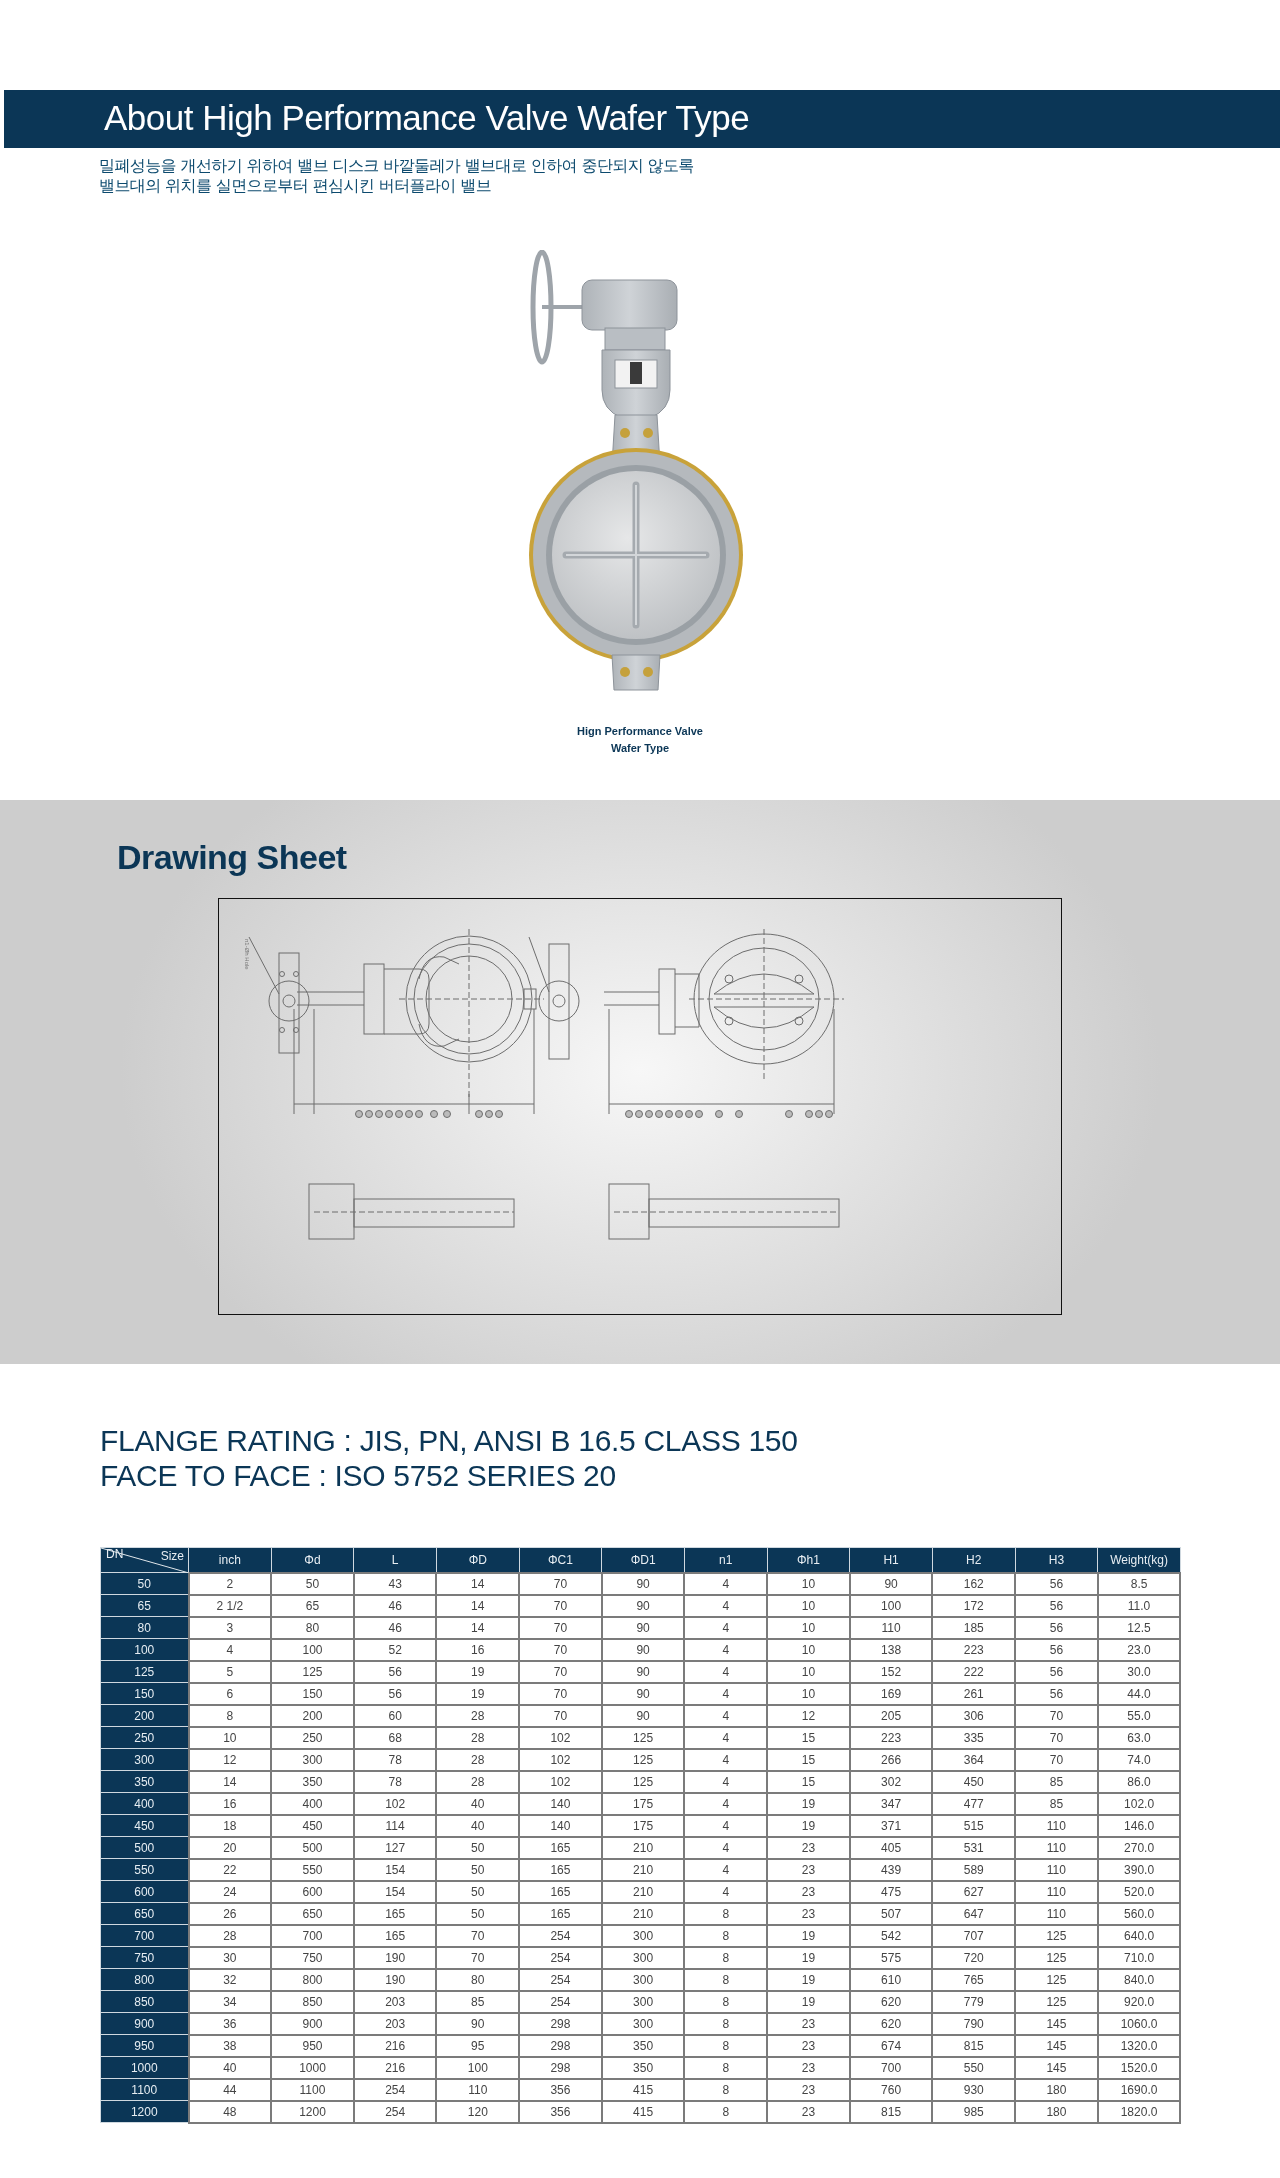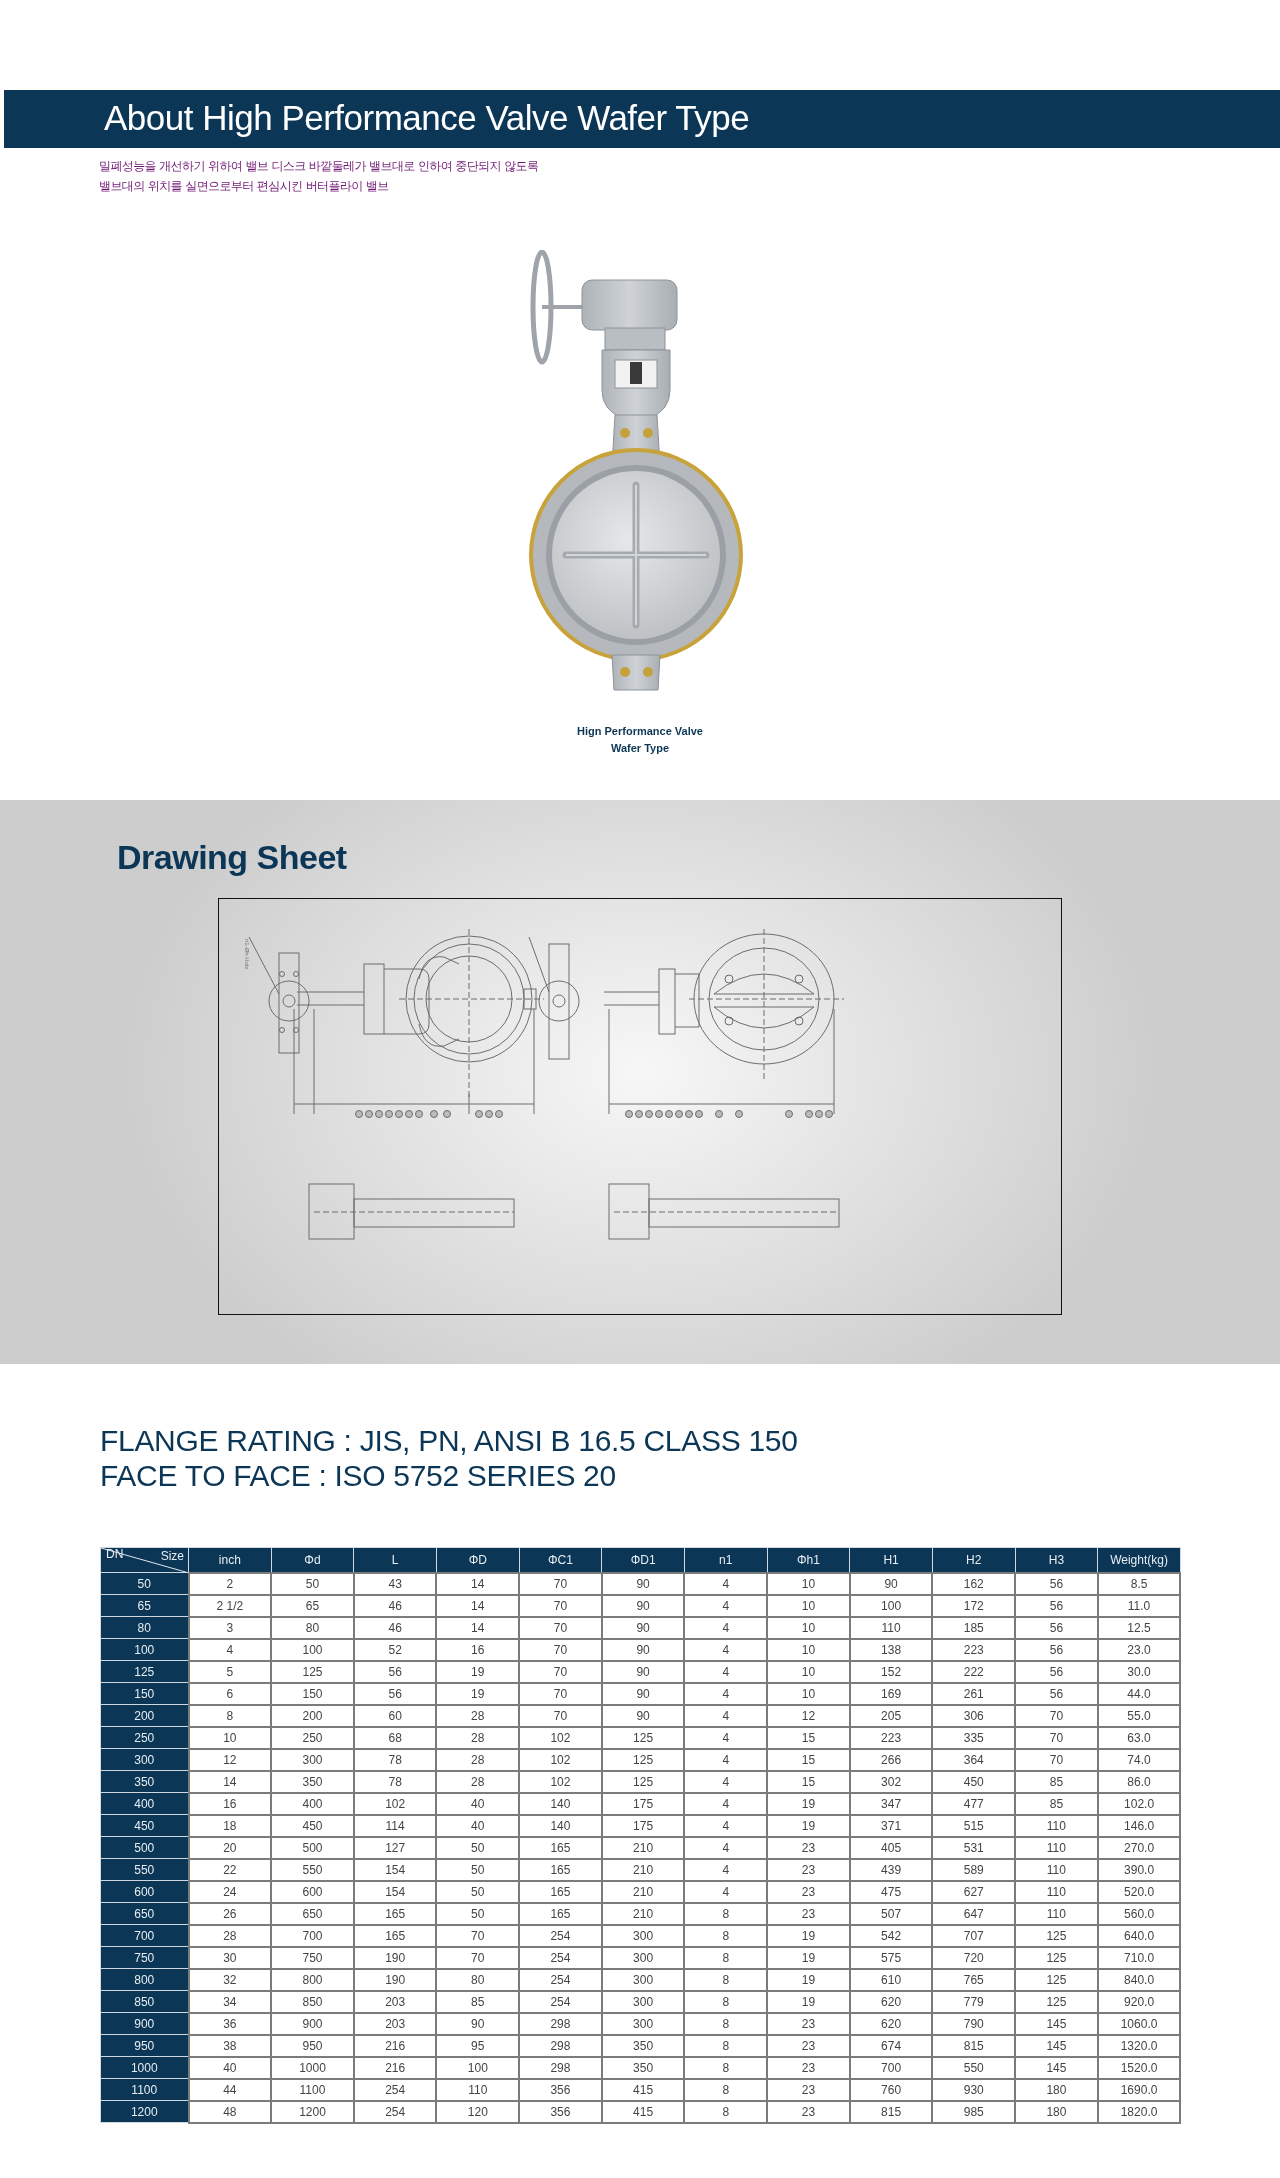--- a/index.html
+++ b/index.html
@@ -2,21 +2,21 @@
 <html><head>
 <meta charset="utf-8">
 <style>
   * { box-sizing: border-box; margin: 0; padding: 0; }
   html, body { width: 1280px; background: #ffffff; }
   body { position: relative; height: 2178px; font-family: "Liberation Sans", "DejaVu Sans", sans-serif; overflow-x: hidden; }
 
   .title-bar { position: absolute; left: 4px; top: 90px; width: 1280px; height: 58px; background: #0b3656; }
   .title-bar h1 { position: absolute; left: 100px; top: 8px; color: #ffffff; font-size: 35px; font-weight: normal; letter-spacing: -0.5px; font-family: "Liberation Sans", sans-serif; }
 
-  .intro { position: absolute; left: 99px; top: 156px; color: #701a75; font-size: 12px; line-height: 20px; font-family: "DejaVu Sans", sans-serif; letter-spacing: -0.6px; }
+  .intro { position: absolute; left: 99px; top: 156px; color: #0c4a6e; font-size: 16px; line-height: 20px; font-family: "DejaVu Sans", sans-serif; letter-spacing: -0.6px; }
   .intro div { white-space: nowrap; }
 
   .product { position: absolute; left: 520px; top: 250px; width: 240px; height: 450px; }
   .caption { position: absolute; left: 540px; top: 723px; width: 200px; text-align: center; color: #0b3656; font-size: 11px; line-height: 17px; font-weight: bold; }
 
   .drawing-section { position: absolute; left: 0; top: 800px; width: 1280px; height: 564px;
     background: radial-gradient(ellipse 520px 380px at 640px 270px, #f7f7f7 0%, #e4e4e4 45%, #cdcdcd 100%); }
   .drawing-section h2 { position: absolute; left: 117px; top: 38px; color: #0b3656; font-size: 34px; font-weight: bold; letter-spacing: -0.5px; }
   .frame { position: absolute; left: 218px; top: 98px; width: 844px; height: 417px; border: 1.5px solid #111; }
   .frame svg { position: absolute; left: 0; top: 0; }

